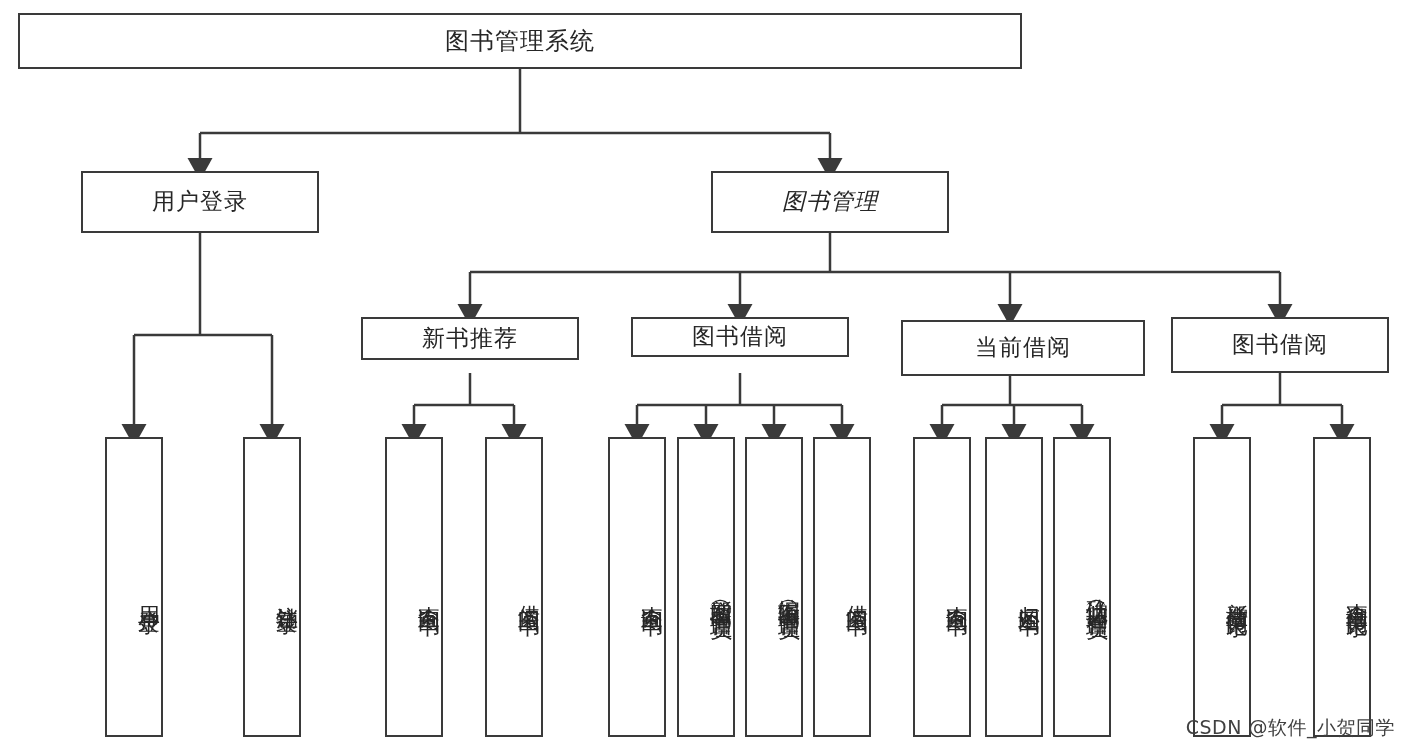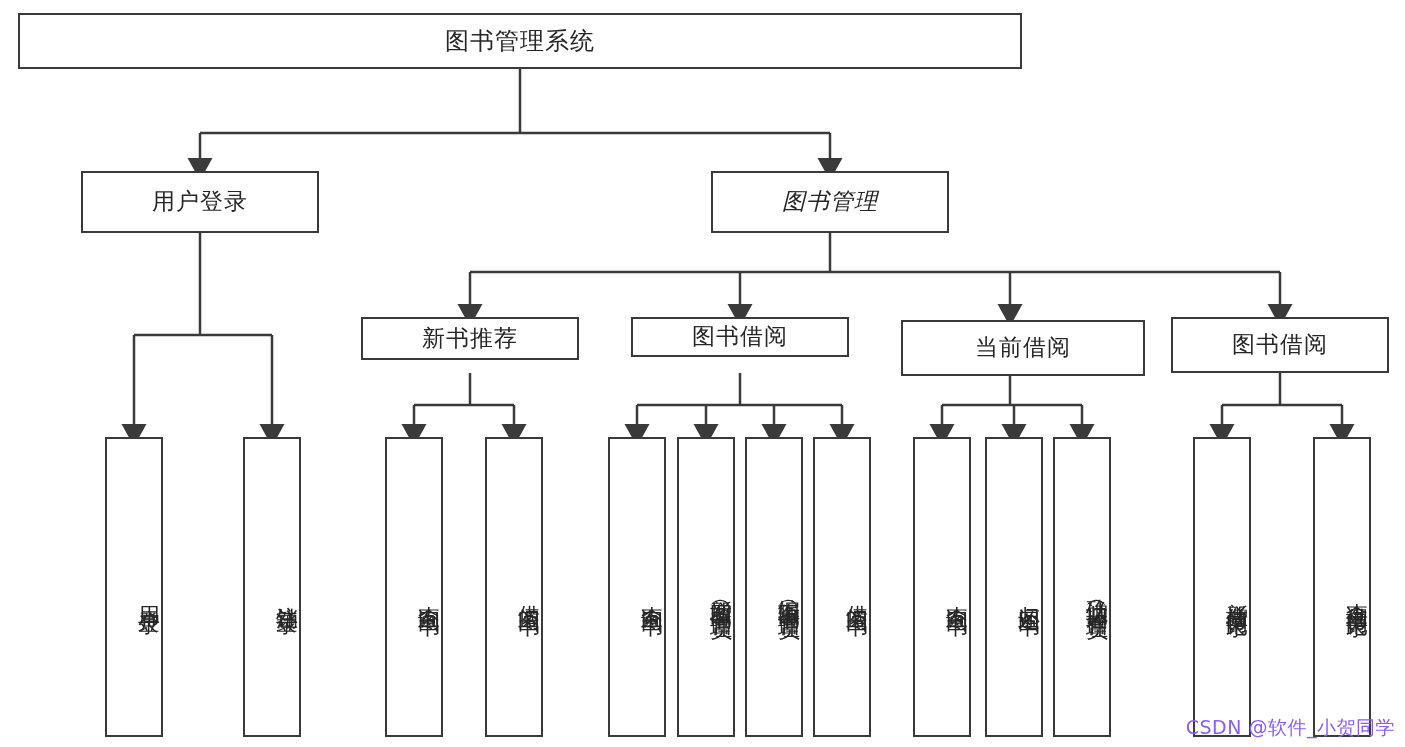--- a/index.html
+++ b/index.html
@@ -59,21 +59,21 @@
     writing-mode: vertical-rl;
     text-orientation: upright;
     letter-spacing: 3px;
     display: block;
   }
   .watermark {
     position: absolute;
     right: 10px;
     bottom: 6px;
     font-size: 19px;
-    color: #8b5cf6;
+    color: #404040;
     white-space: nowrap;
     letter-spacing: 0.5px;
   }
 </style>
 </head>
 <body>
 
 <div id="diagram-root">
 
   <svg id="edges-layer" viewBox="0 0 1405 747" width="1405" height="747" xmlns="http://www.w3.org/2000/svg">

